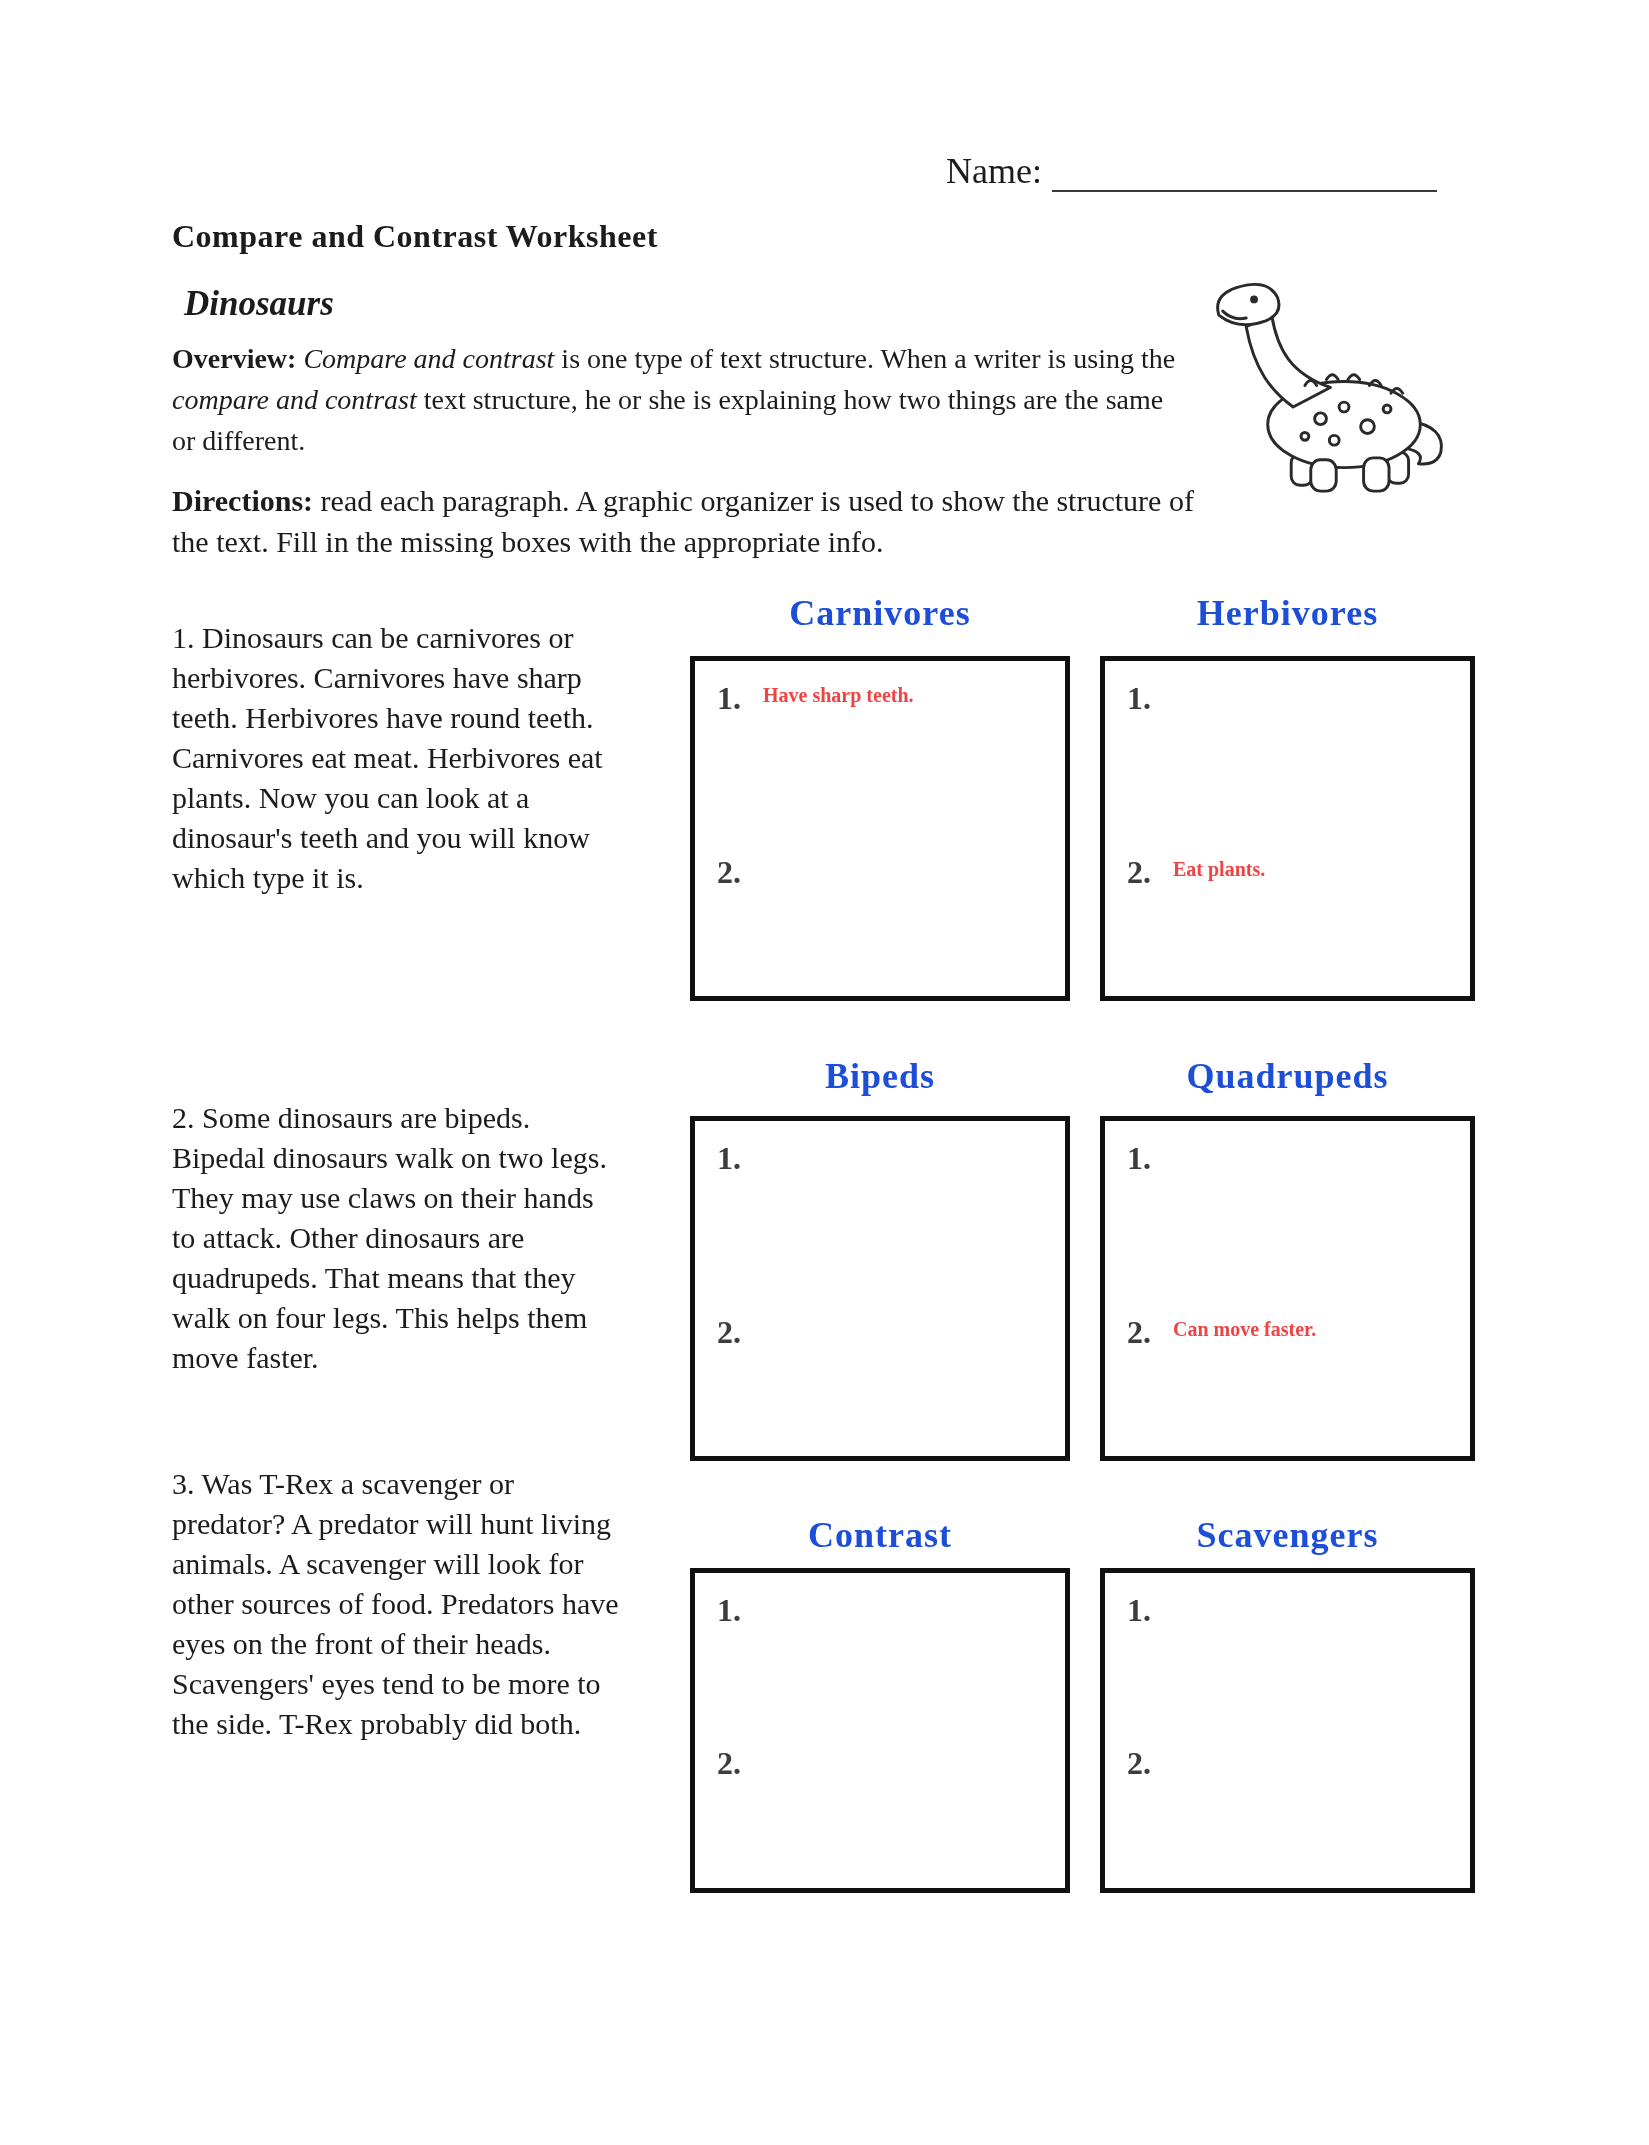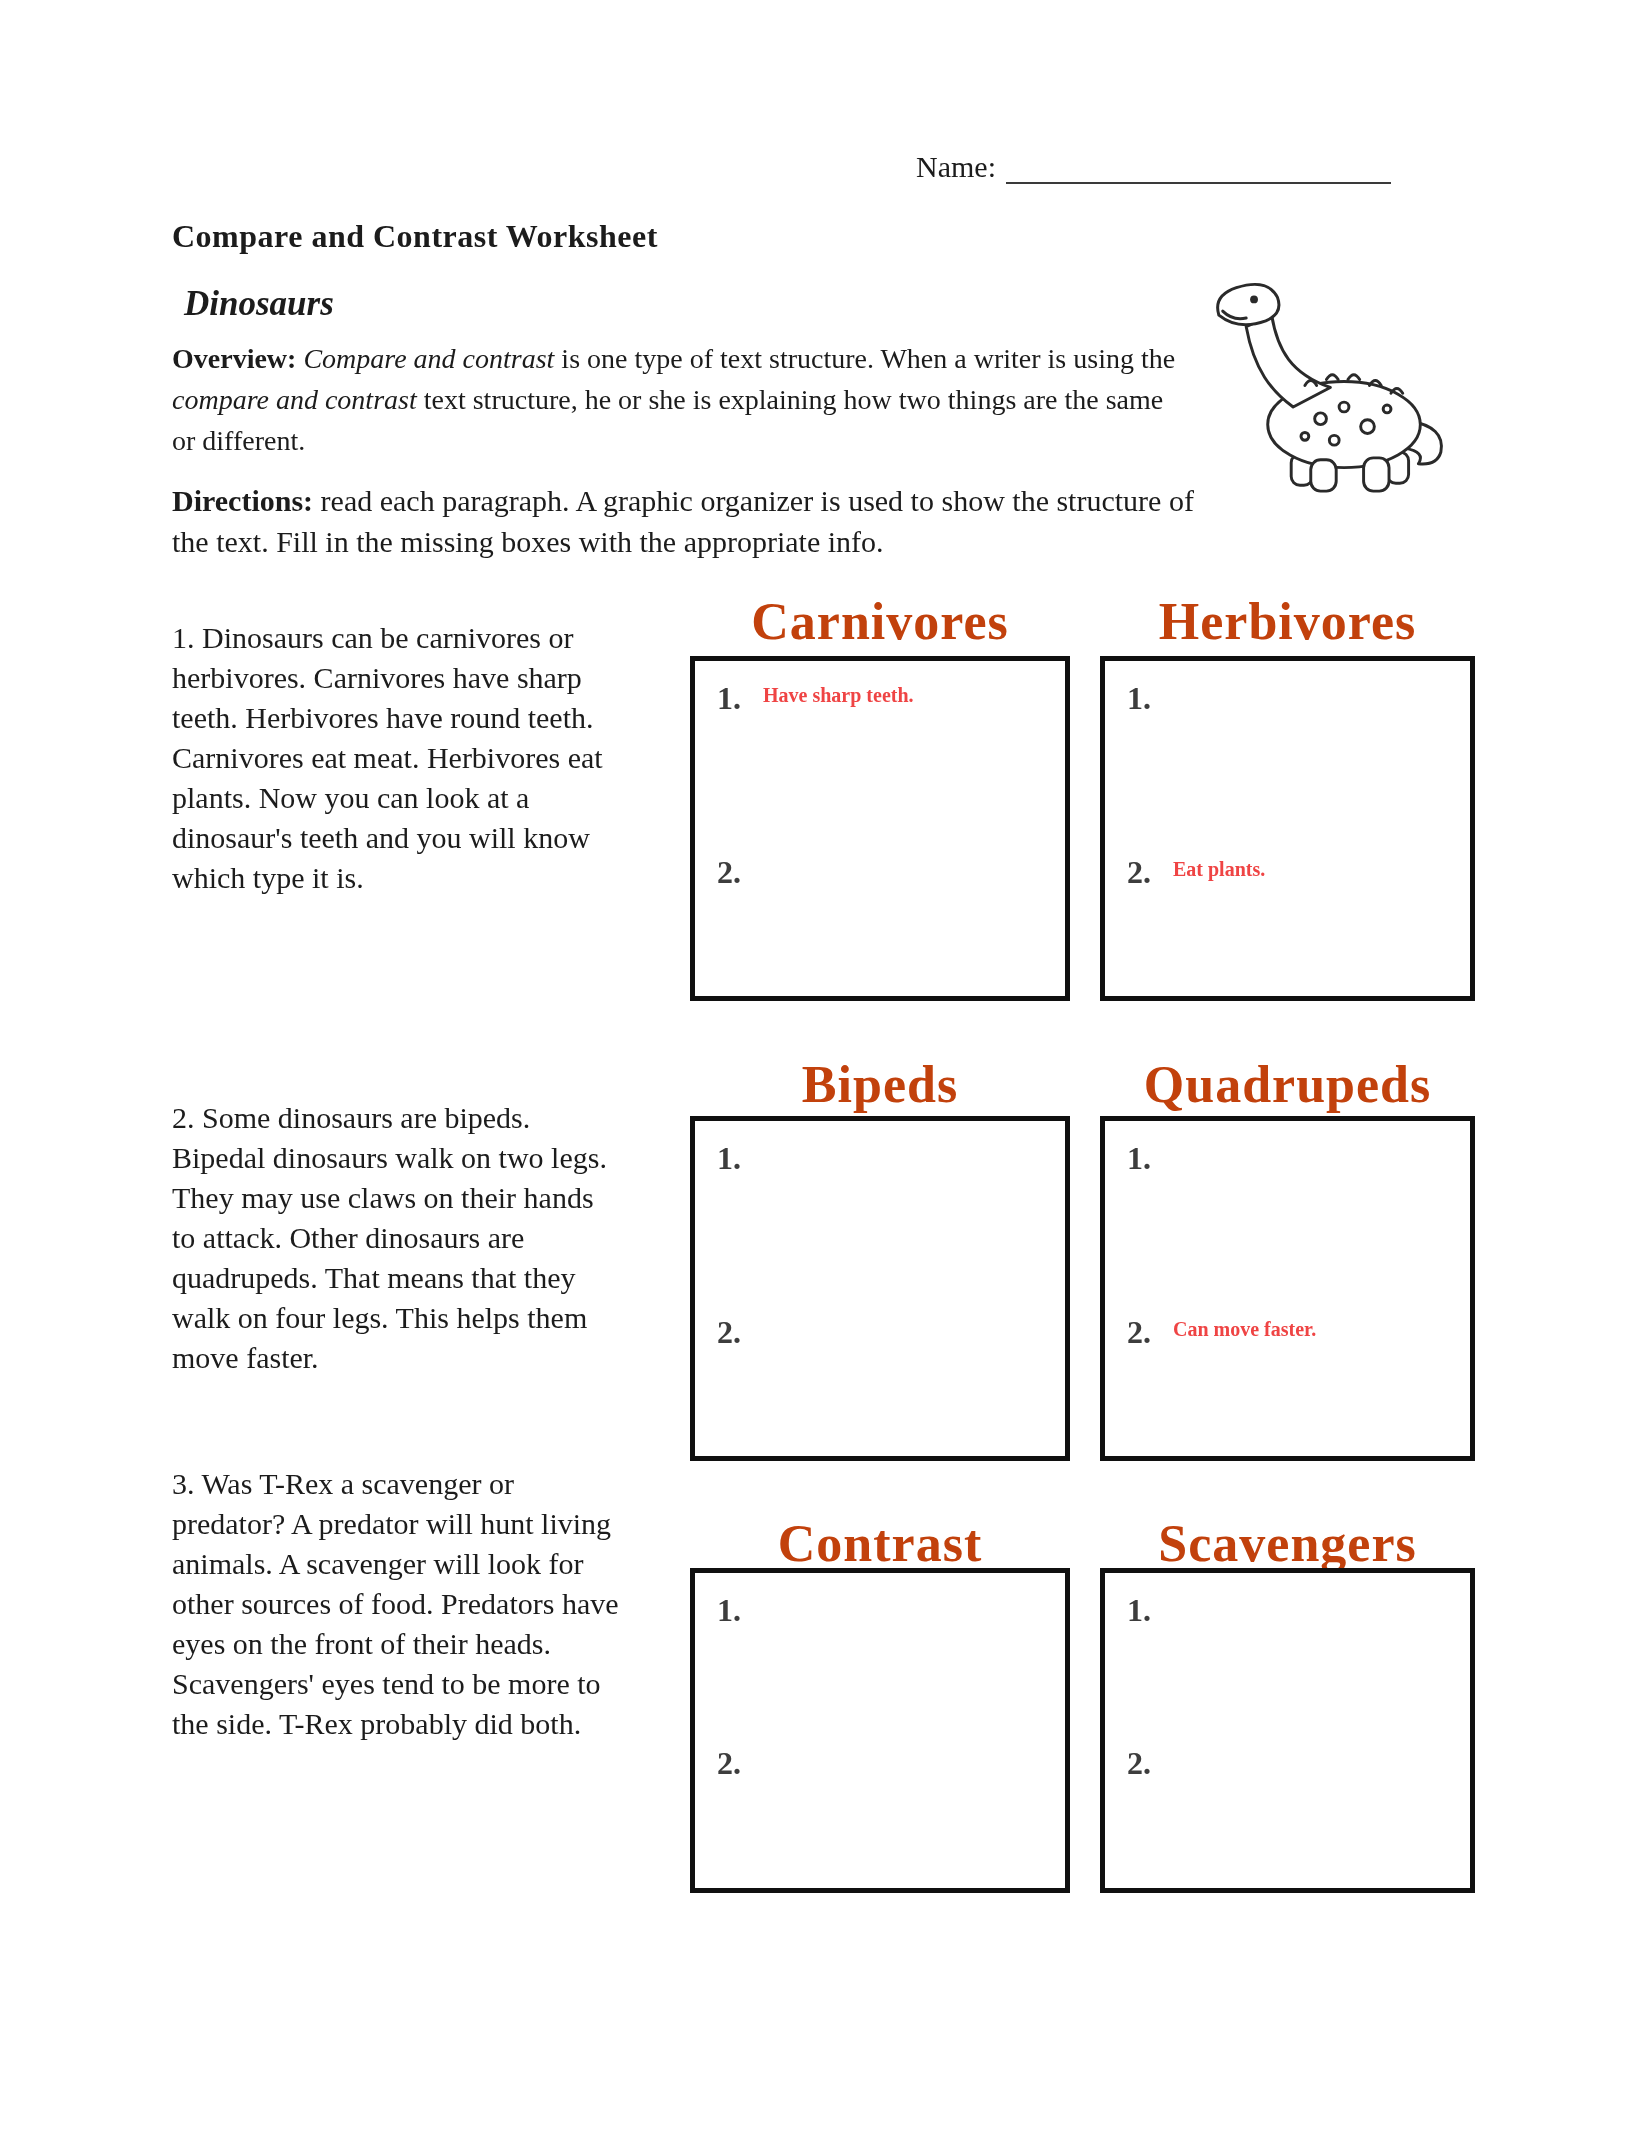--- a/index.html
+++ b/index.html
@@ -1,39 +1,39 @@
 <!DOCTYPE html>
 <html><head>
 <meta charset="utf-8">
 <style>
   html,body{margin:0;padding:0;background:#fff;}
   .page{
     position:relative;width:1649px;height:2145px;background:#ffffff;
     font-family:"Liberation Serif", serif;color:#1c1c1c;overflow:hidden;
   }
   
-  .name-row{position:absolute;left:916px;top:150px;font-size:30px;white-space:nowrap;}
+  .name-row{position:absolute;left:946px;top:150px;font-size:36px;white-space:nowrap;}
   .name-underline{display:inline-block;width:385px;border-bottom:2px solid #3a3a3a;height:30px;margin-left:10px;vertical-align:bottom;}
   
   .title{position:absolute;left:172px;top:218px;margin:0;font-size:32px;font-weight:bold;letter-spacing:.5px;}
   .subtitle{position:absolute;left:172px;top:272px;margin:12px;font-size:35px;font-weight:bold;font-style:italic;}
   
   .overview{position:absolute;left:172px;top:338px;width:1005px;margin:0;font-size:28px;line-height:41px;}
   .directions{position:absolute;left:172px;top:480px;width:1040px;margin:0;font-size:30px;line-height:41px;}
   .b{font-weight:bold;}
   .i{font-style:italic;}
   
   .dino{position:absolute;left:1195px;top:272px;}
   
   .para{position:absolute;left:172px;width:452px;margin:0;font-size:30px;line-height:40px;}
   .r1 .para{top:618px;}
   .r2 .para{top:1098px;}
   .r3 .para{top:1464px;}
   
-  .heading{position:absolute;width:380px;text-align:center;font-size:52px;font-weight:bold;color:#c2410c;letter-spacing:1px;}
+  .heading{position:absolute;width:380px;text-align:center;font-size:36px;font-weight:bold;color:#1d4ed8;letter-spacing:1px;}
   .h-left{left:690px;}
   .h-right{left:1100px;width:375px;}
   .r1 .heading{top:592px;}
   .r2 .heading{top:1055px;}
   .r3 .heading{top:1514px;}
   
   .gbox{position:absolute;width:370px;height:335px;border:5px solid #101010;background:#fff;}
   .b-left{left:690px;}
   .b-right{left:1100px;width:365px;}
   .r1 .gbox{top:656px;}

